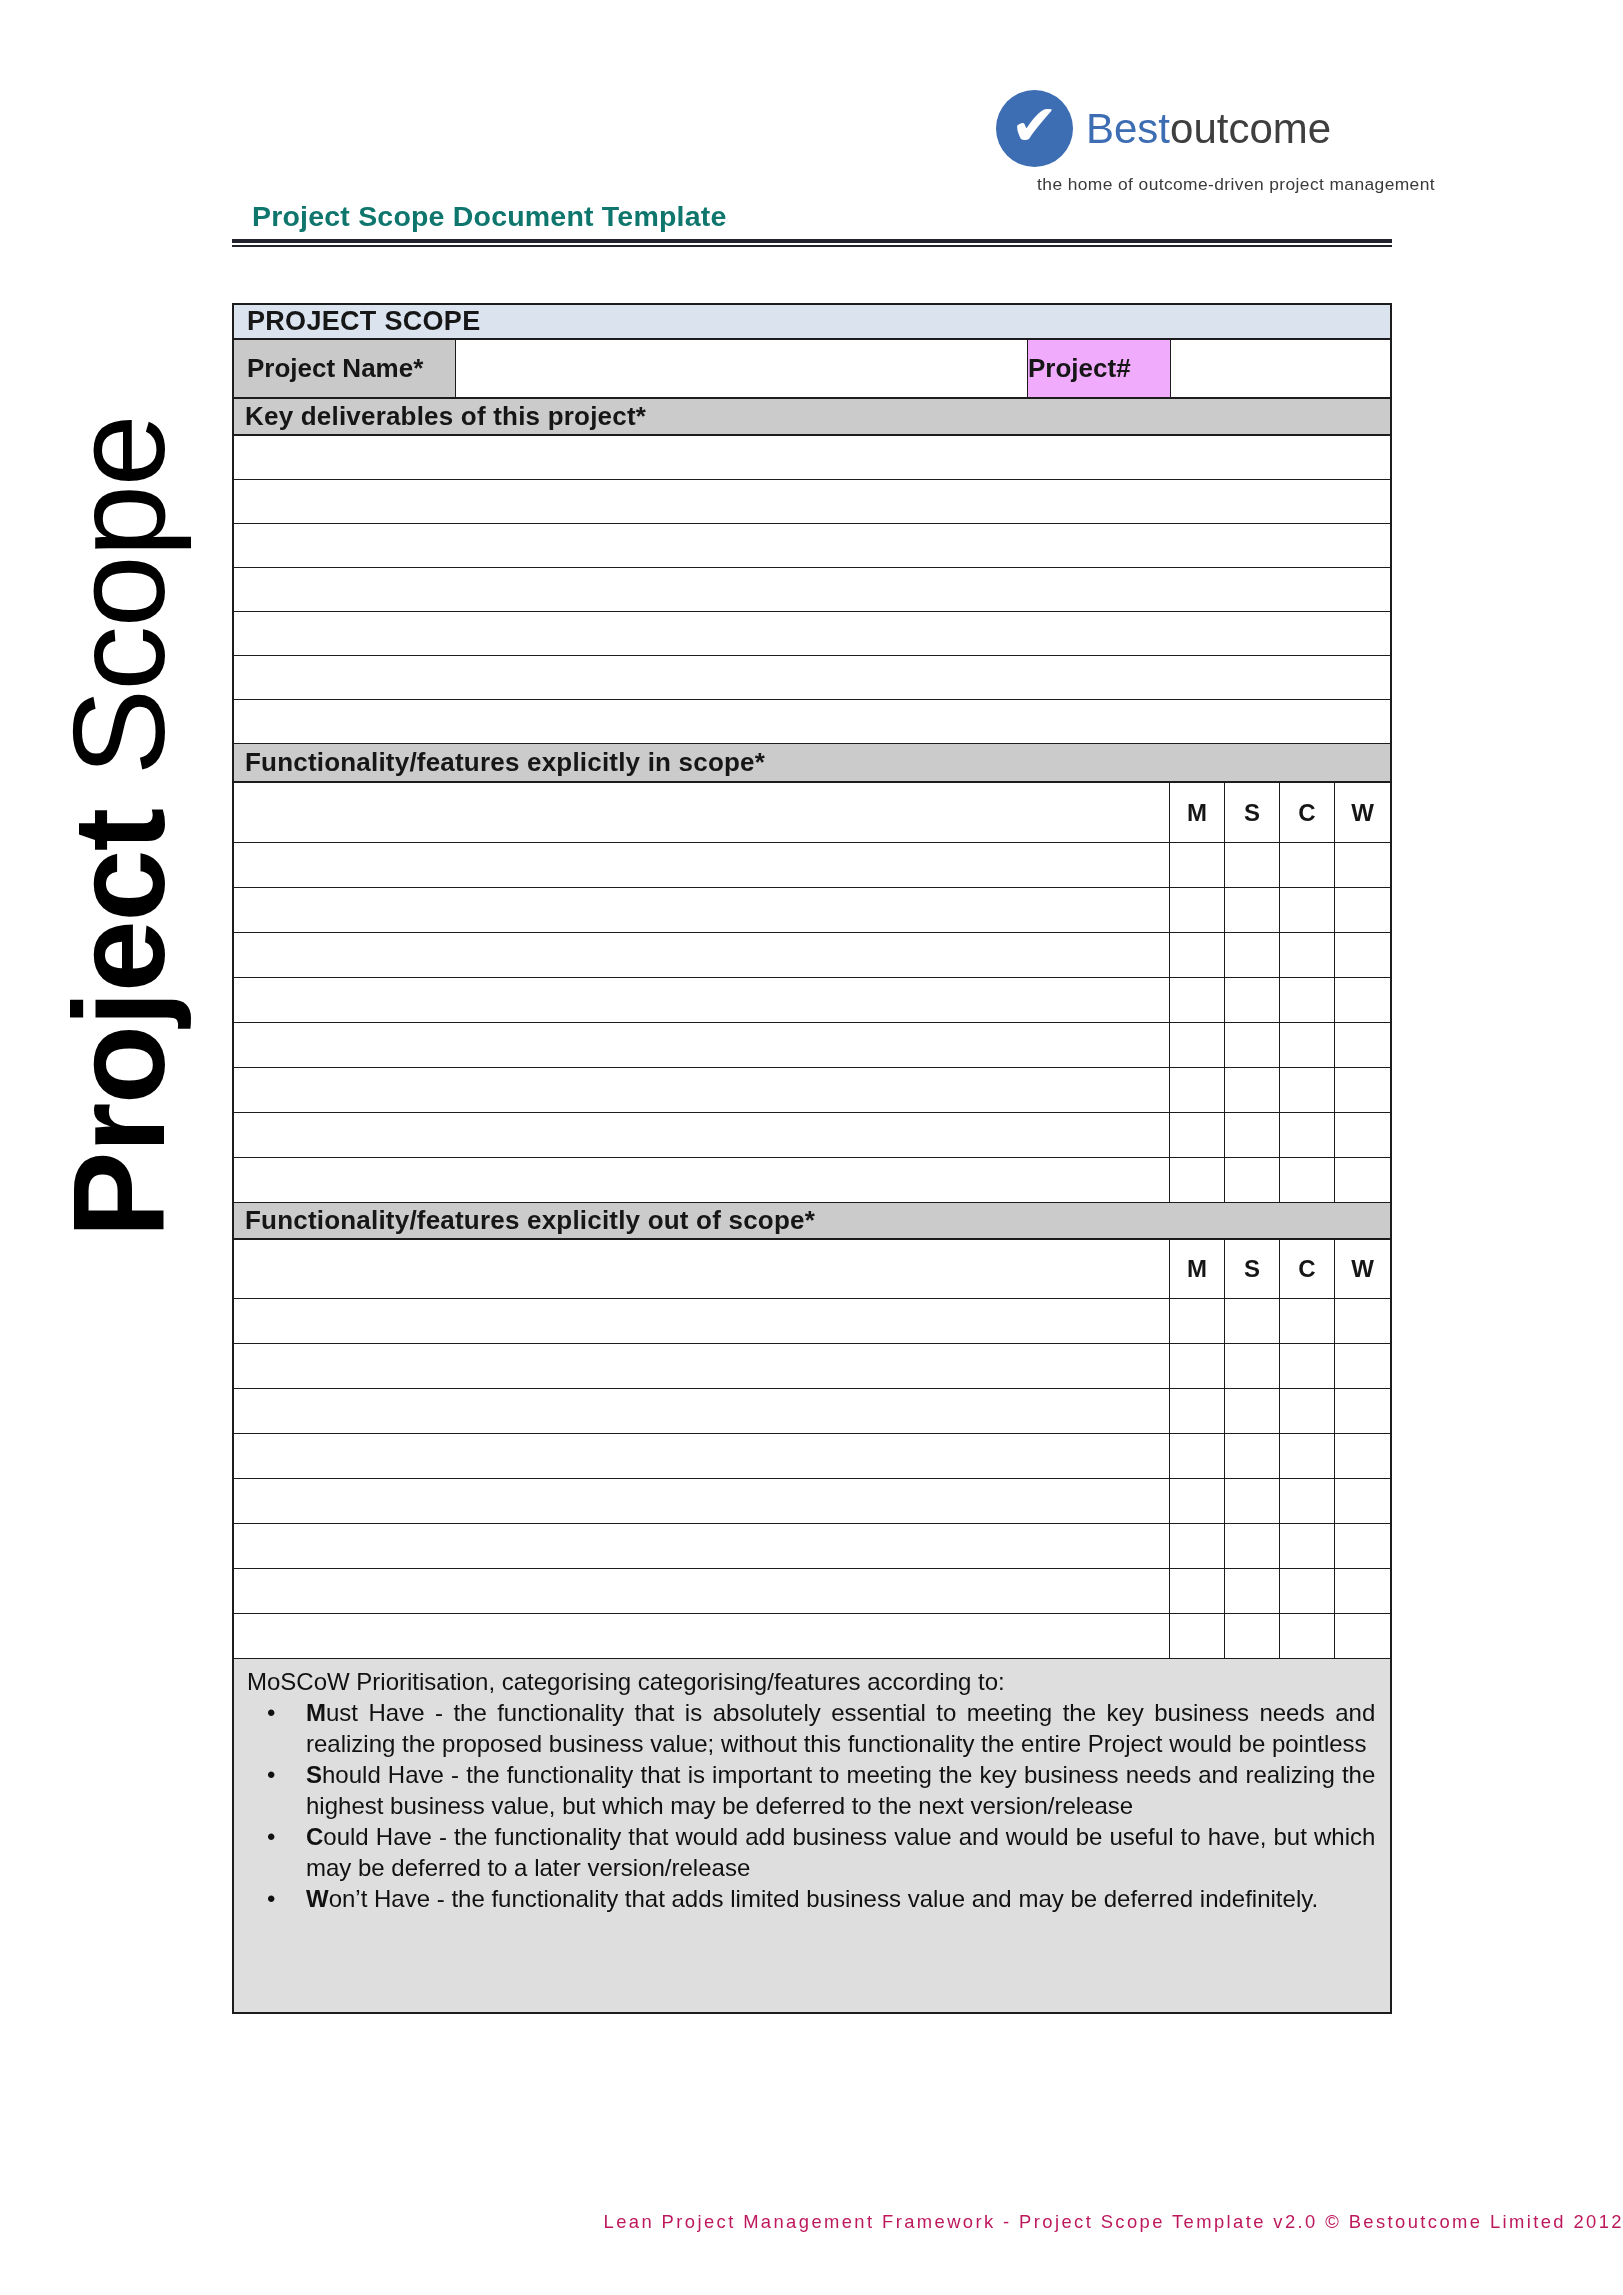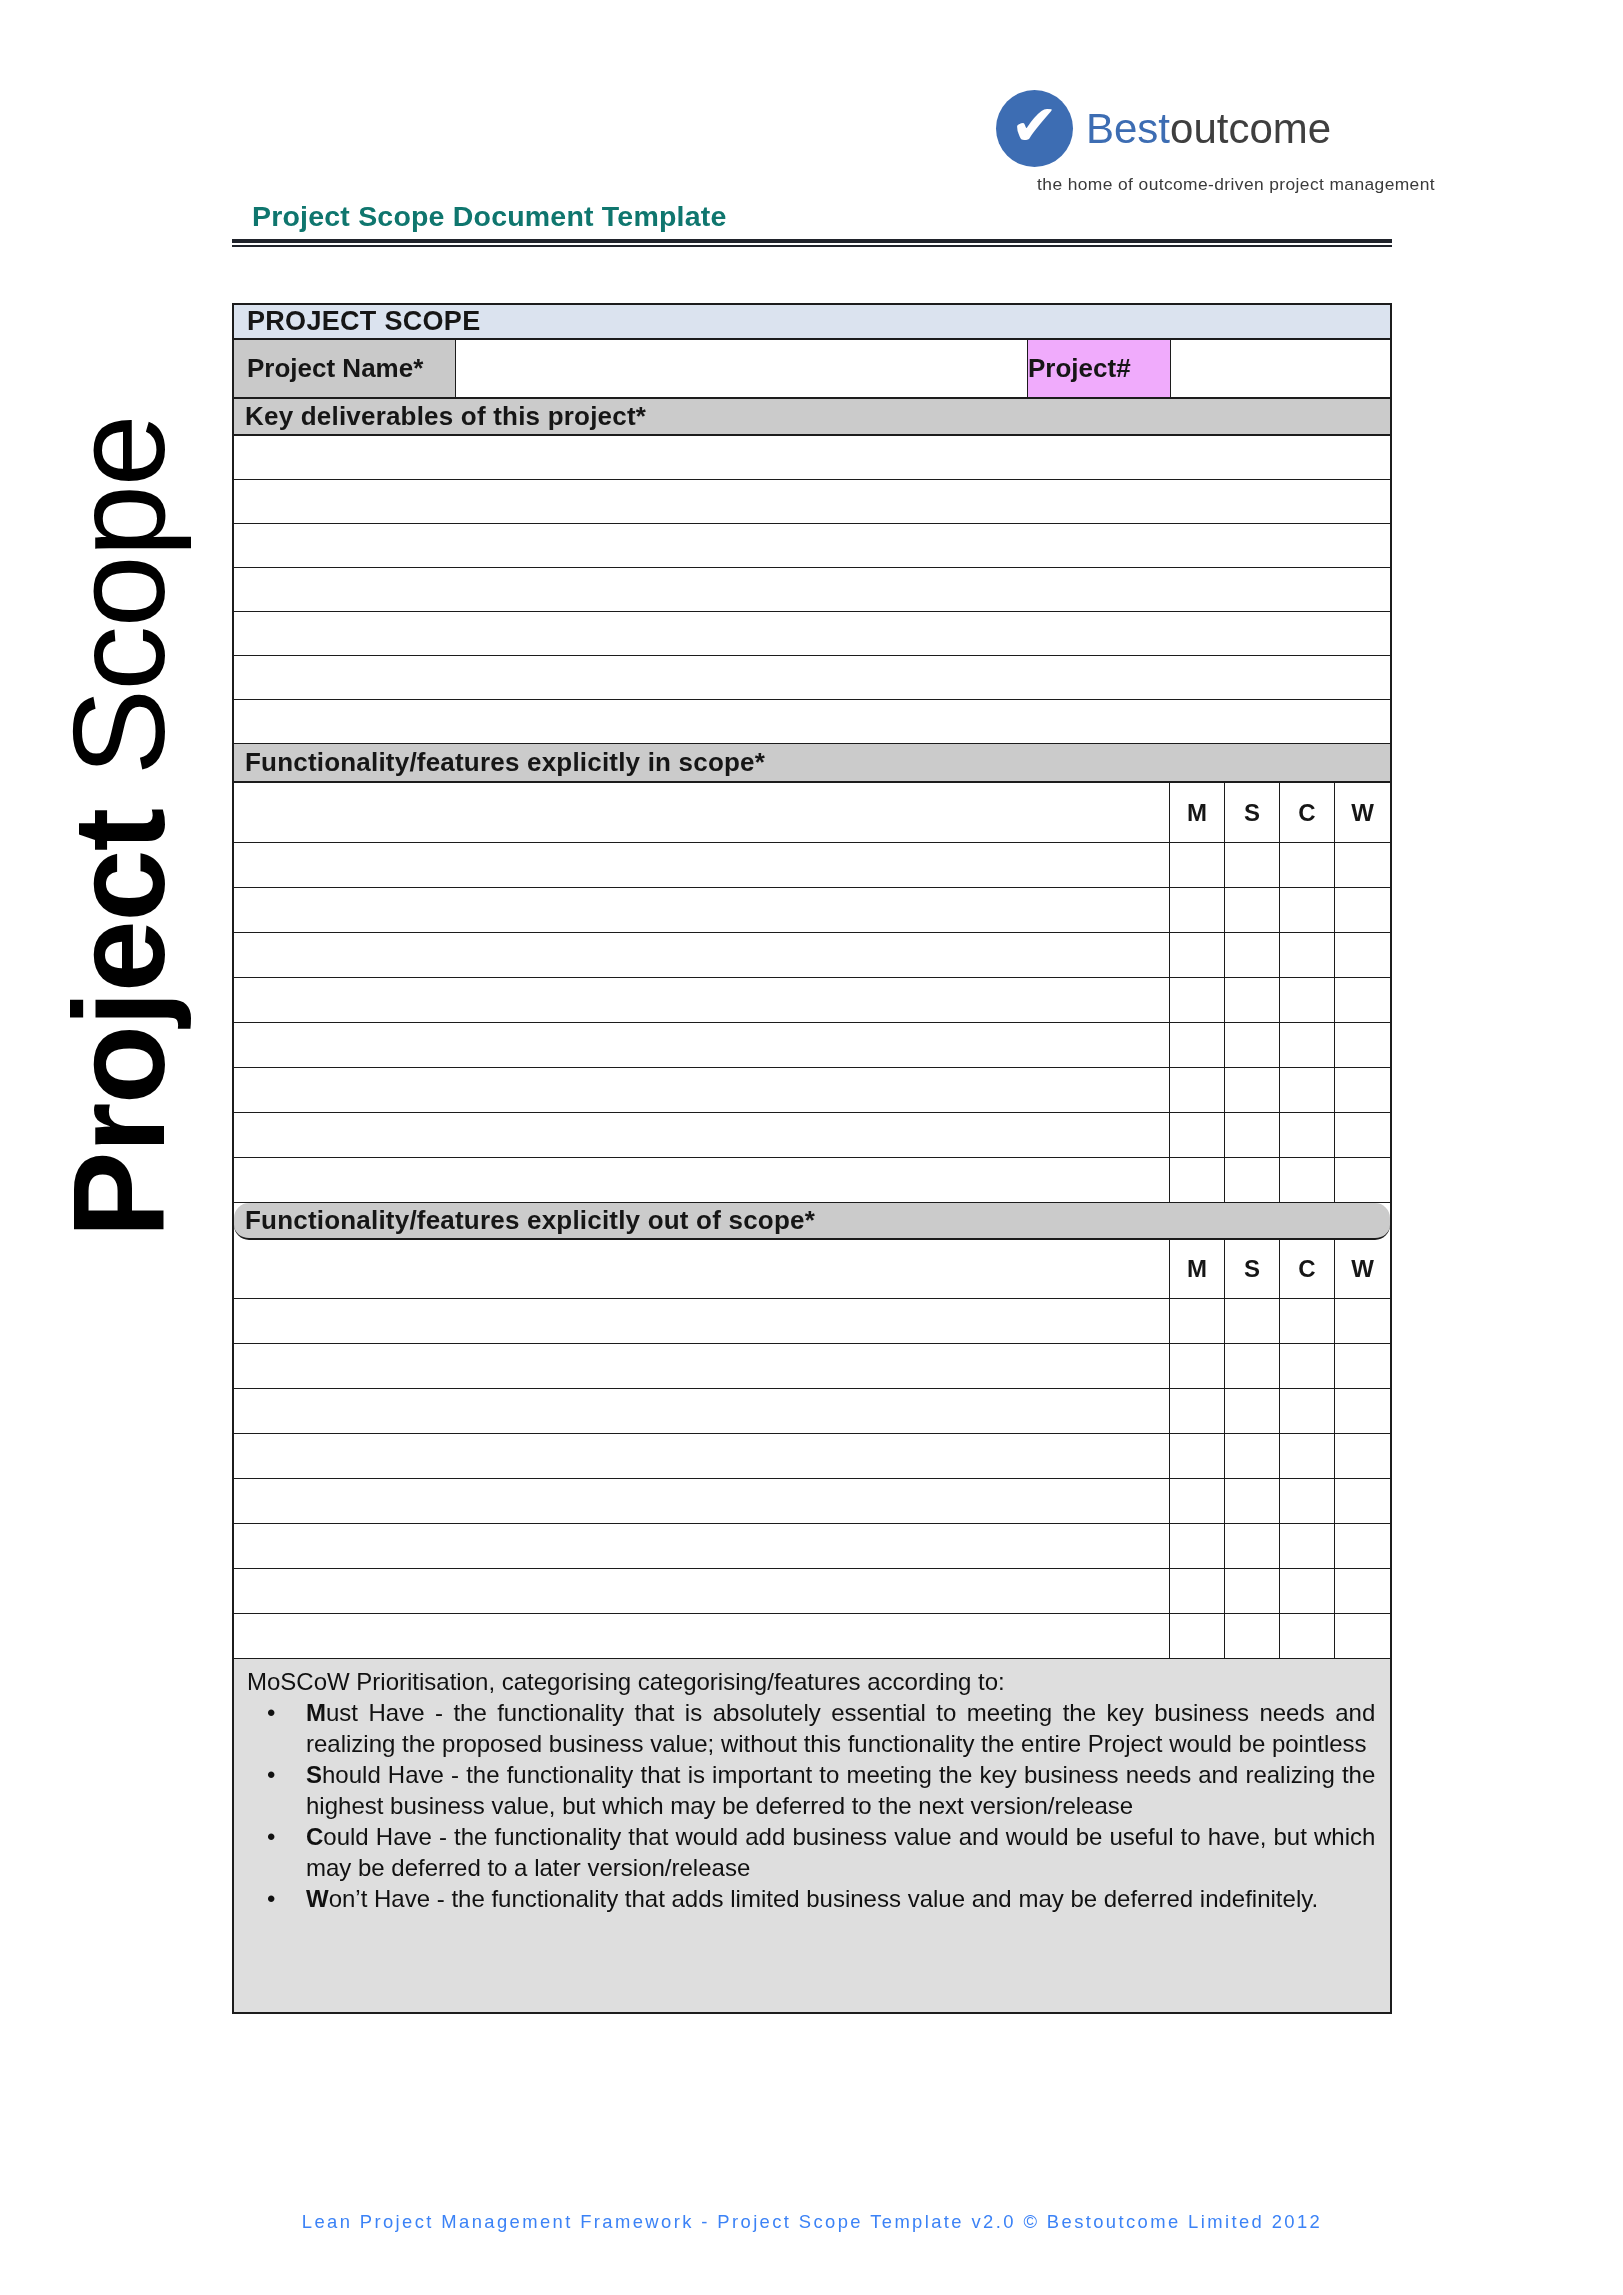--- a/index.html
+++ b/index.html
@@ -33,40 +33,40 @@
   .hdr-blue { height:35px; background:#dbe3ef; border-bottom:2.8px solid #1c1c1c; display:flex; align-items:center; padding-left:13px; font-size:27px; font-weight:700; letter-spacing:0.3px; }
   .name-row { height:59px; display:flex; border-bottom:2.8px solid #1c1c1c; }
   .cell { display:flex; align-items:center; }
   .cell-label { width:222px; background:#c9c9c9; border-right:1.8px solid #1c1c1c; padding-left:13px; font-size:26px; font-weight:700; }
   .cell-input { flex:1; background:#ffffff; border-right:1.8px solid #1c1c1c; }
   .cell-label-num { width:143px; background:#f0abfc; border-right:1.8px solid #1c1c1c; font-size:26px; font-weight:700; }
   .cell-input-num { width:219px; background:#ffffff; }
   .sec-hdr { background:#cbcbcb; border-bottom:2.8px solid #1c1c1c; display:flex; align-items:center; padding-left:11px; font-size:26px; font-weight:700; letter-spacing:0.2px; }
   .sec-hdr.deliv { height:37px; }
   .sec-hdr.inscope { height:39px; }
-  .sec-hdr.outscope { height:37px;border-radius:15px; }
+  .sec-hdr.outscope { height:37px; }
   .blank-row { height:44px; background:#ffffff; border-bottom:1.8px solid #1c1c1c; }
   .mscw-row { display:flex; border-bottom:1.8px solid #1c1c1c; background:#ffffff; }
   .mscw-row.hdr { height:60px; }
   .mscw-row.hdr2 { height:59px; }
   .mscw-row.blank { height:45px; }
   .desc-cell { flex:1; border-right:1.8px solid #1c1c1c; }
   .mscw-cell { width:55px; border-right:1.8px solid #1c1c1c; display:flex; align-items:center; justify-content:center; font-size:24px; font-weight:600; }
   .mscw-cell:last-child { border-right:0; }
 
   
   .moscow { height:353px; background:#dedede; padding:7.3px 14.7px 7.3px 13px; font-size:24px; line-height:31px; color:#111111; }
   .moscow-intro { text-align:left; }
   .moscow ul { list-style:none; }
   .moscow li { position:relative; padding-left:59px; text-align:justify; }
   .moscow li::before { content:"•"; position:absolute; left:20px; font-size:24px; }
   .moscow .lead { font-weight:700; }
 
   
-  .footer { position:absolute; left:0; top:2211px; width:100%; text-align:center; font-size:18.4px; letter-spacing:2.4px; color:#3b82f6; white-space:nowrap; }
+  .footer { position:absolute; left:0; top:2211px; width:100%; text-align:right; font-size:18.4px; letter-spacing:2.4px; color:#be185d; white-space:nowrap; }
 </style>
 </head>
 <body>
 
 <div class="page">
 
   <div class="logo">
     <div class="logo-row">
       <div class="logo-mark">
         <span class="logo-check">✔</span>

